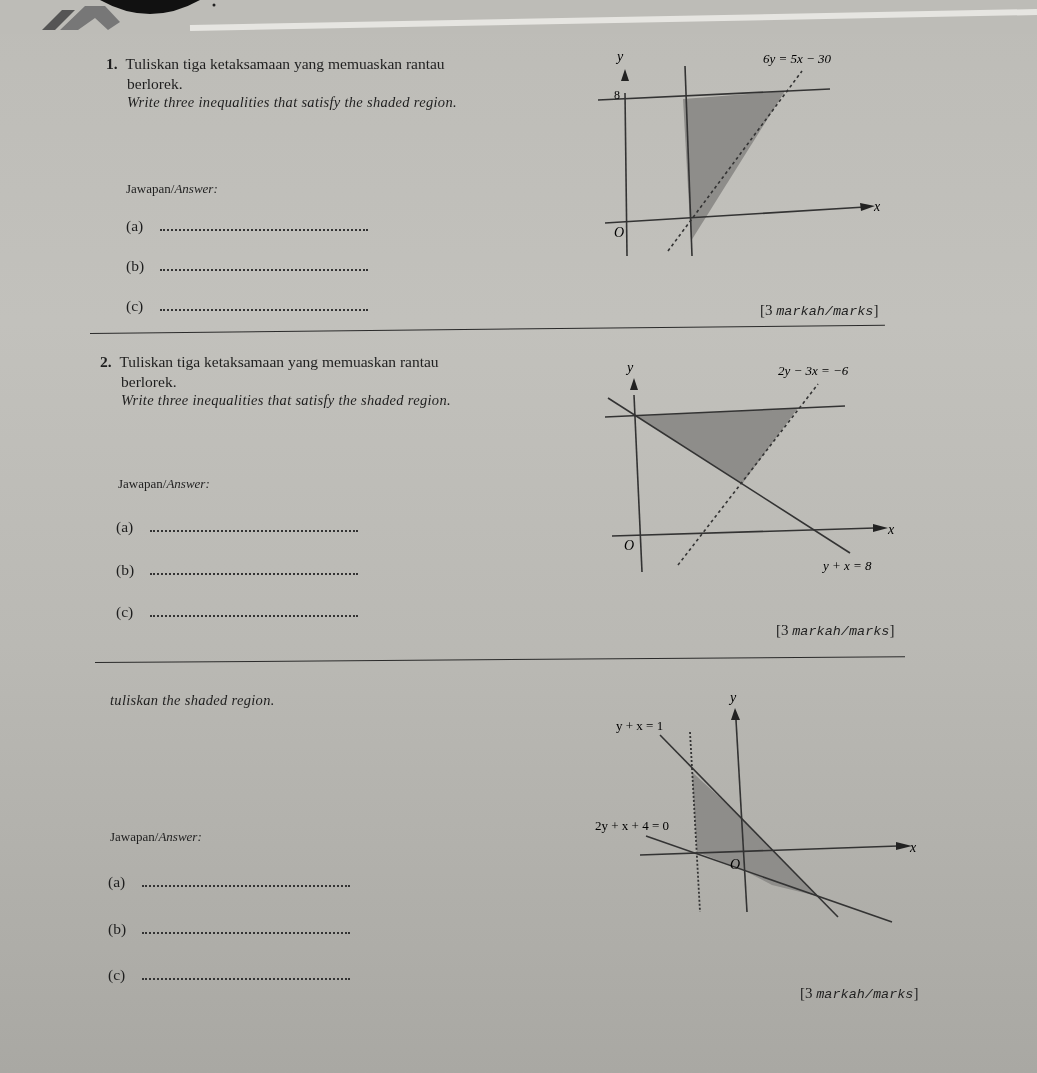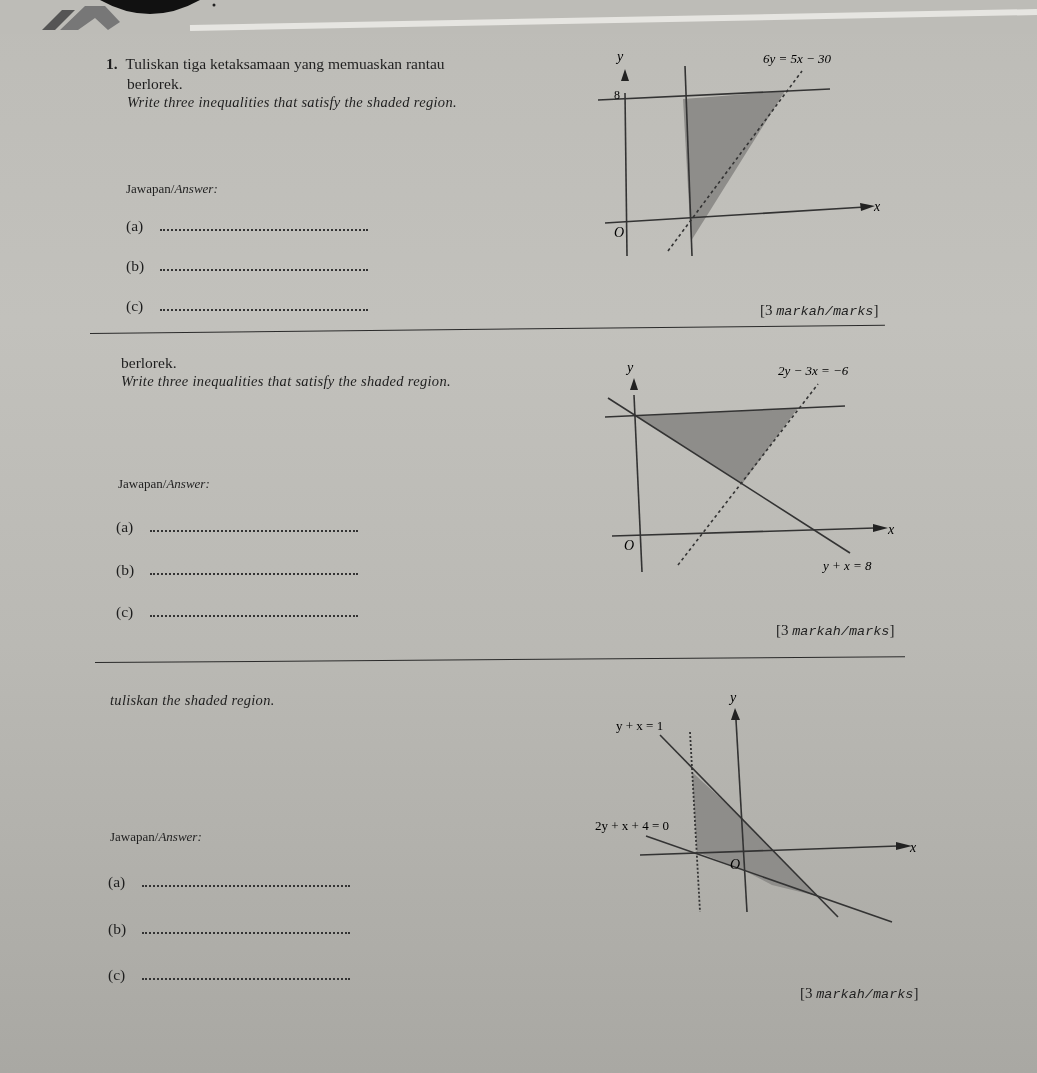--- a/index.html
+++ b/index.html
@@ -76,20 +76,21 @@
     <text x="34" y="196" font-size="14" font-style="italic">O</text>
     <text x="34" y="58" font-size="12">8</text>
     <text x="183" y="22" font-size="13" font-style="italic">6y = 5x − 30</text>
   </svg>
 </section>
 
 <div class="divider" style="left:90px;top:333px;width:795px;transform:rotate(-0.6deg);transform-origin:left;"></div>
 
 <section class="q" style="top:0;height:1px;">
   <div class="qtext" style="left:100px;top:352px;width:400px;">
+    <div class="ms"><b>2.</b>&nbsp;&nbsp;<span>Tuliskan tiga ketaksamaan yang memuaskan rantau</span></div>
     <div class="ms" style="padding-left:21px;margin-top:1px;">berlorek.</div>
     <div class="en" style="padding-left:21px;">Write three inequalities that satisfy the shaded region.</div>
   </div>
 
   <div class="ans-head" style="left:118px;top:476px;">
     <span>Jawapan/</span><i>Answer:</i>
   </div>
   <div class="ans-row" style="left:116px;top:518px;">
     <span class="lbl">(a)</span>
       <span class="dots"></span>

